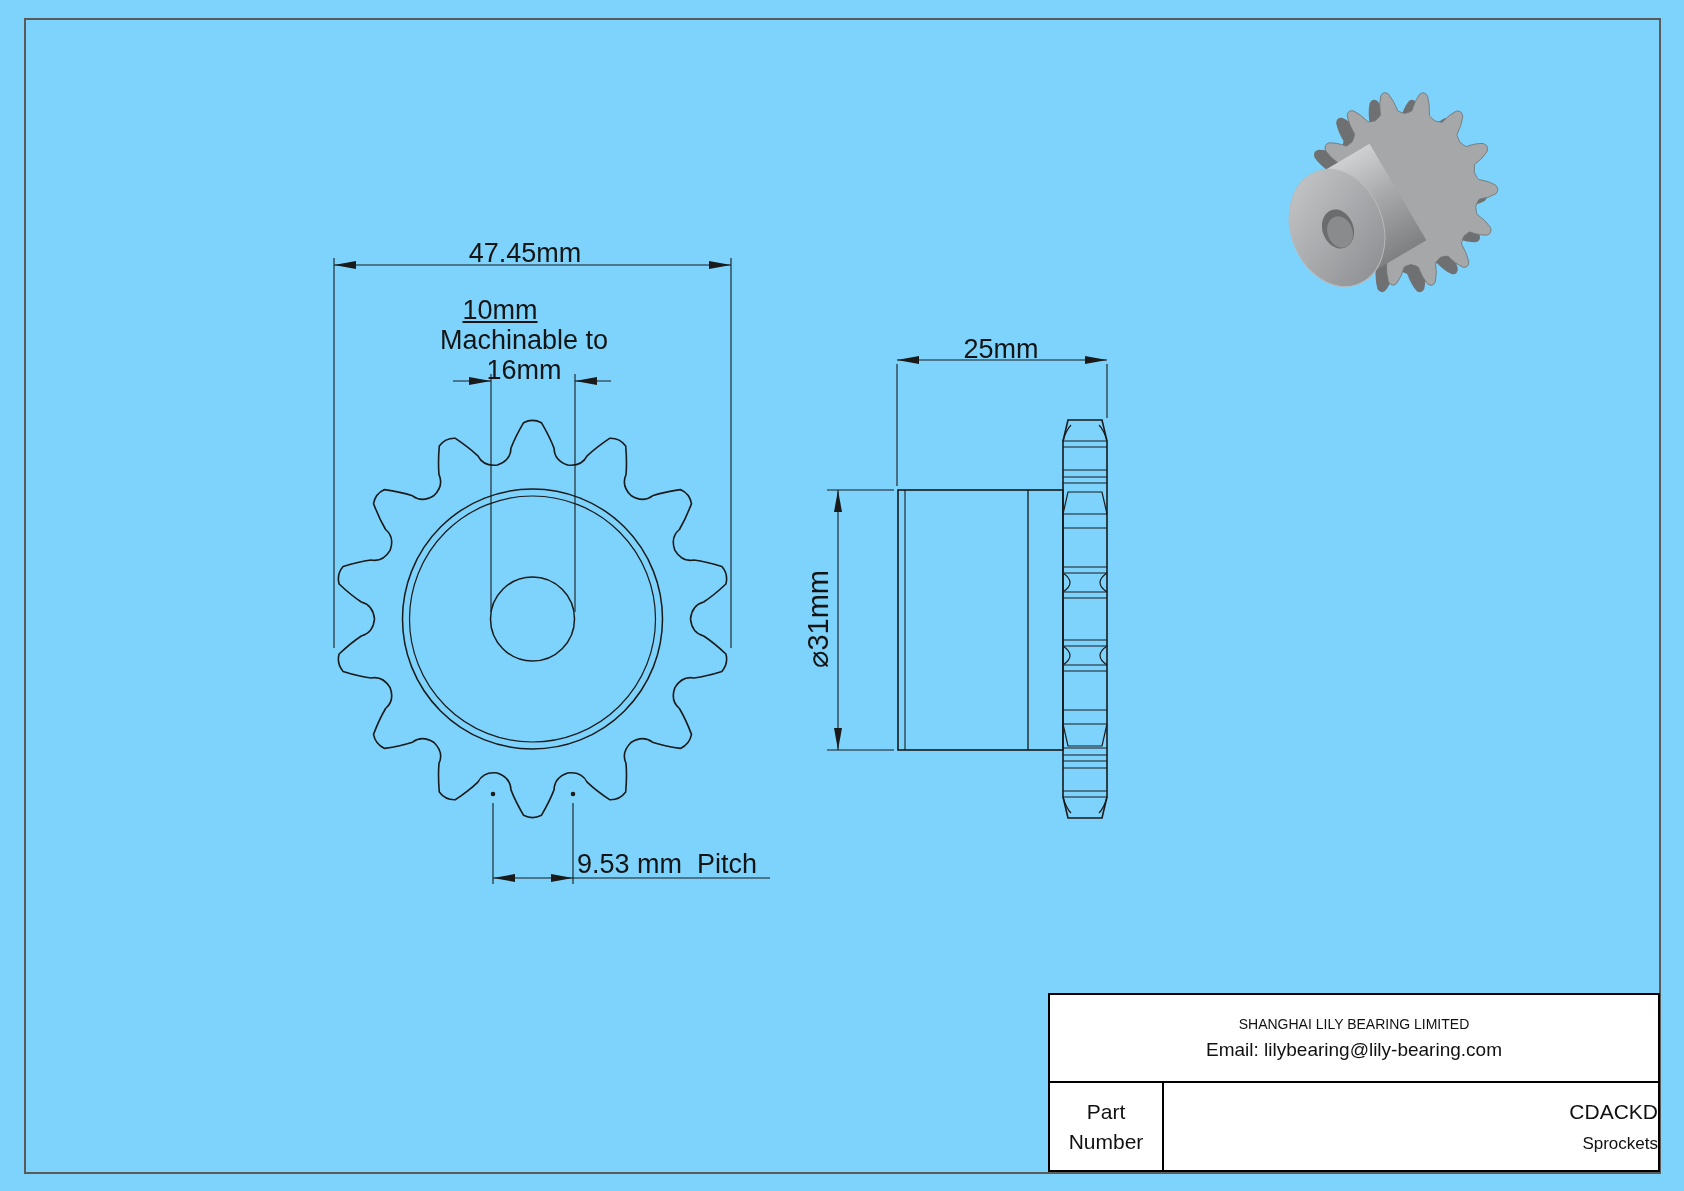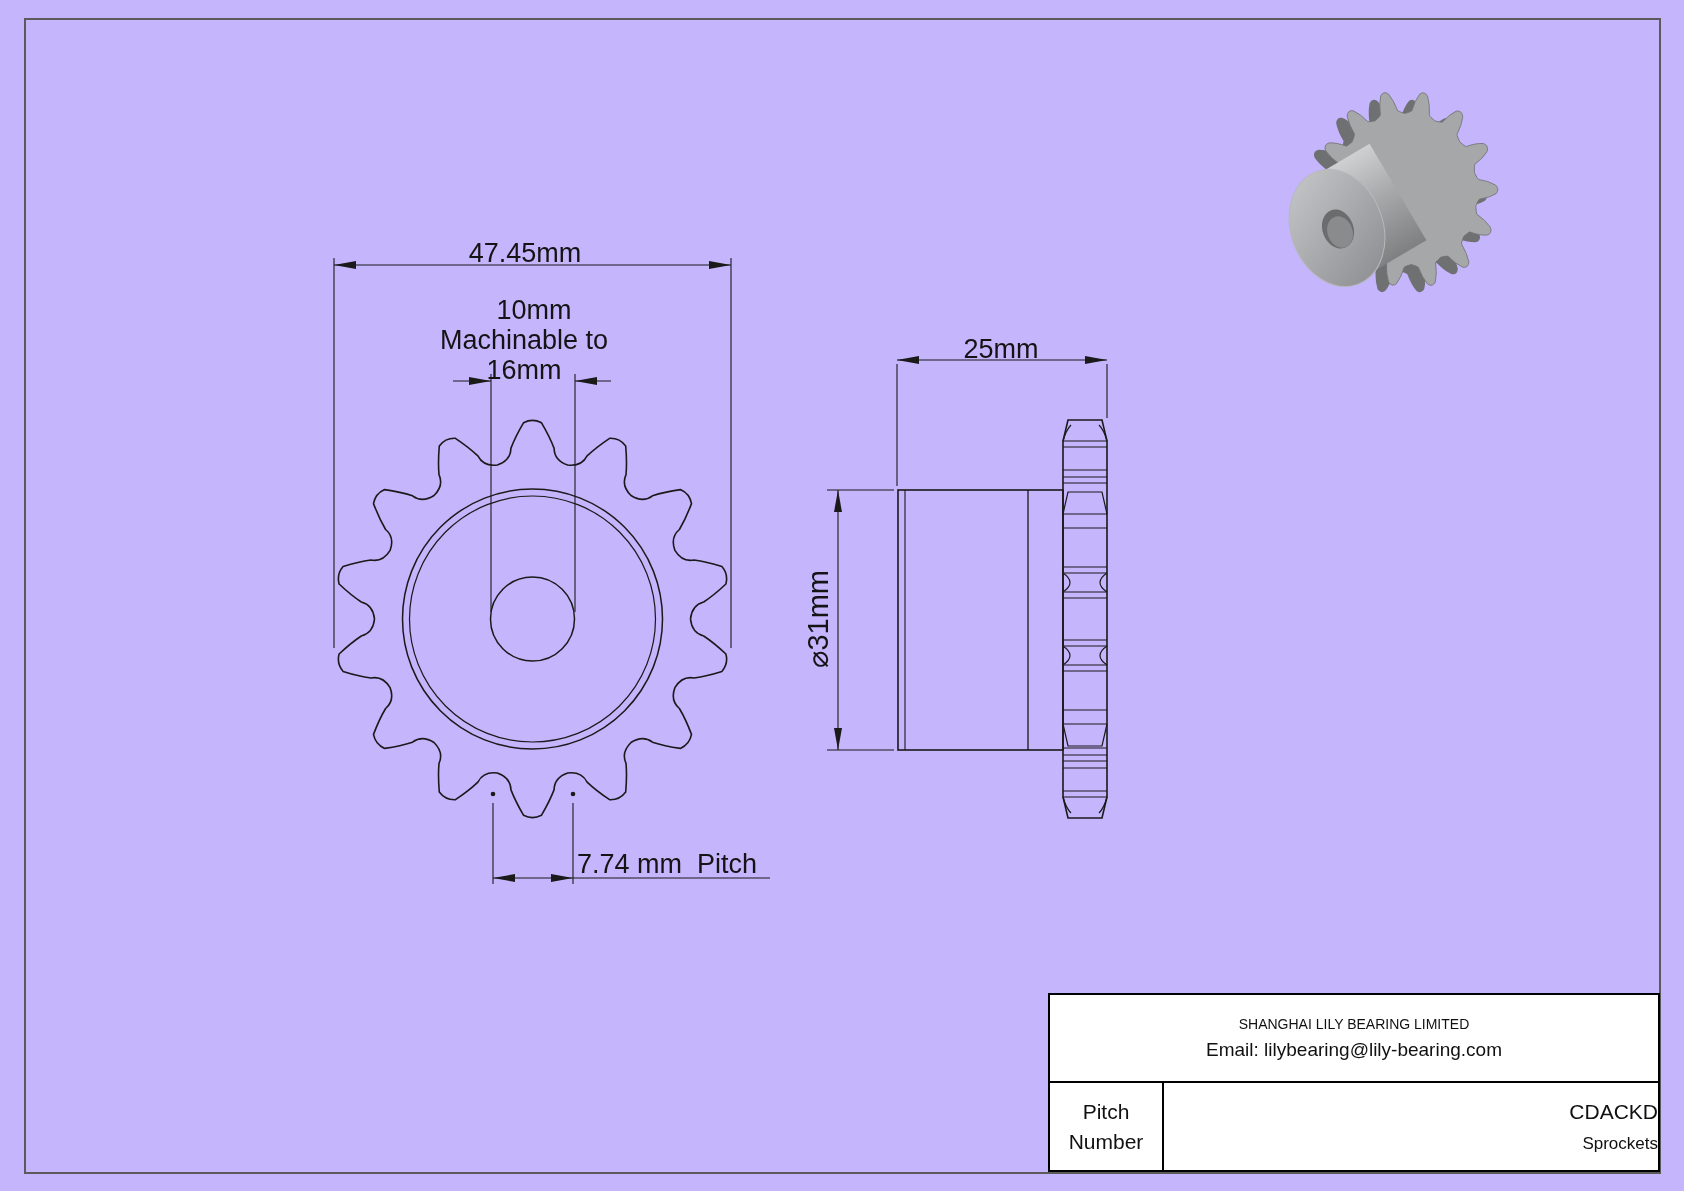--- a/index.html
+++ b/index.html
@@ -1,16 +1,16 @@
 <!DOCTYPE html>
 <html><head>
 <meta charset="utf-8">
 <style>
   html,body{margin:0;padding:0;background:#fff;}
-  #stage{position:relative;width:1684px;height:1191px;background:#c4b5fd;
+  #stage{position:relative;width:1684px;height:1191px;background:#7dd3fc;
          font-family:"Liberation Sans","DejaVu Sans",sans-serif;color:#111;overflow:hidden;}
   #linework{position:absolute;left:0;top:0;}
   .dim-label{position:absolute;font-size:27px;line-height:1.12;white-space:pre;color:#141414;}
   .centered{transform:translateX(-50%);text-align:center;}
   .rot-label{position:absolute;font-size:29px;white-space:pre;color:#141414;
              transform:translate(-50%,-50%) rotate(-90deg);}
   #teeth-note{position:absolute;left:52px;top:1093px;font-size:31px;color:#111;}
   
   #titleblock{position:absolute;left:1048px;top:993px;width:612px;height:179px;
               border:2px solid #000;box-sizing:border-box;display:flex;flex-direction:column;background:#fff;}
@@ -156,37 +156,37 @@
       <path id="gear3d-shadow" transform="translate(1397 196) rotate(-14) scale(0.9 1)" fill="#6f7072" stroke="none" d="M-16.9 -74.1Q-10.7 -77.3 -9.9 -78.4Q-8.5 -89.6 -4.4 -96.9Q0.0 -101.5 4.4 -96.9Q8.5 -89.6 9.9 -78.4Q10.7 -77.3 16.9 -74.1Q23.9 -74.2 25.1 -74.9Q31.2 -84.4 38.1 -89.2Q44.0 -91.4 46.0 -85.4Q46.5 -77.1 42.9 -66.3Q43.1 -65.0 47.4 -59.4Q53.8 -56.5 55.1 -56.6Q64.8 -62.5 73.0 -63.9Q79.4 -63.3 78.5 -57.0Q75.3 -49.2 67.5 -41.1Q67.1 -39.8 68.5 -33.0Q73.0 -27.6 74.2 -27.1Q85.5 -28.2 93.5 -25.9Q99.0 -22.6 95.4 -17.3Q89.2 -11.7 78.6 -7.8Q77.7 -6.8 76.0 0.0Q77.7 6.8 78.6 7.8Q89.2 11.7 95.4 17.3Q99.0 22.6 93.5 25.9Q85.5 28.2 74.2 27.1Q73.0 27.6 68.5 33.0Q67.1 39.8 67.5 41.1Q75.3 49.2 78.5 57.0Q79.4 63.3 73.0 63.9Q64.8 62.5 55.1 56.6Q53.8 56.5 47.4 59.4Q43.1 65.0 42.9 66.3Q46.5 77.1 46.0 85.4Q44.0 91.4 38.1 89.2Q31.2 84.4 25.1 74.9Q23.9 74.2 16.9 74.1Q10.7 77.3 9.9 78.4Q8.5 89.6 4.4 96.9Q0.0 101.5 -4.4 96.9Q-8.5 89.6 -9.9 78.4Q-10.7 77.3 -16.9 74.1Q-23.9 74.2 -25.1 74.9Q-31.2 84.4 -38.1 89.2Q-44.0 91.4 -46.0 85.4Q-46.5 77.1 -42.9 66.3Q-43.1 65.0 -47.4 59.4Q-53.8 56.5 -55.1 56.6Q-64.8 62.5 -73.0 63.9Q-79.4 63.3 -78.5 57.0Q-75.3 49.2 -67.5 41.1Q-67.1 39.8 -68.5 33.0Q-73.0 27.6 -74.2 27.1Q-85.5 28.2 -93.5 25.9Q-99.0 22.6 -95.4 17.3Q-89.2 11.7 -78.6 7.8Q-77.7 6.8 -76.0 0.0Q-77.7 -6.8 -78.6 -7.8Q-89.2 -11.7 -95.4 -17.3Q-99.0 -22.6 -93.5 -25.9Q-85.5 -28.2 -74.2 -27.1Q-73.0 -27.6 -68.5 -33.0Q-67.1 -39.8 -67.5 -41.1Q-75.3 -49.2 -78.5 -57.0Q-79.4 -63.3 -73.0 -63.9Q-64.8 -62.5 -55.1 -56.6Q-53.8 -56.5 -47.4 -59.4Q-43.1 -65.0 -42.9 -66.3Q-46.5 -77.1 -46.0 -85.4Q-44.0 -91.4 -38.1 -89.2Q-31.2 -84.4 -25.1 -74.9Q-23.9 -74.2 -16.9 -74.1Z"></path>
       <path id="gear3d" transform="translate(1408 189) rotate(-14) scale(0.9 1)" fill="url(#gGear)" stroke="#707174" stroke-width="0.8" d="M-16.9 -74.1Q-10.7 -77.3 -9.9 -78.4Q-8.5 -89.6 -4.4 -96.9Q0.0 -101.5 4.4 -96.9Q8.5 -89.6 9.9 -78.4Q10.7 -77.3 16.9 -74.1Q23.9 -74.2 25.1 -74.9Q31.2 -84.4 38.1 -89.2Q44.0 -91.4 46.0 -85.4Q46.5 -77.1 42.9 -66.3Q43.1 -65.0 47.4 -59.4Q53.8 -56.5 55.1 -56.6Q64.8 -62.5 73.0 -63.9Q79.4 -63.3 78.5 -57.0Q75.3 -49.2 67.5 -41.1Q67.1 -39.8 68.5 -33.0Q73.0 -27.6 74.2 -27.1Q85.5 -28.2 93.5 -25.9Q99.0 -22.6 95.4 -17.3Q89.2 -11.7 78.6 -7.8Q77.7 -6.8 76.0 0.0Q77.7 6.8 78.6 7.8Q89.2 11.7 95.4 17.3Q99.0 22.6 93.5 25.9Q85.5 28.2 74.2 27.1Q73.0 27.6 68.5 33.0Q67.1 39.8 67.5 41.1Q75.3 49.2 78.5 57.0Q79.4 63.3 73.0 63.9Q64.8 62.5 55.1 56.6Q53.8 56.5 47.4 59.4Q43.1 65.0 42.9 66.3Q46.5 77.1 46.0 85.4Q44.0 91.4 38.1 89.2Q31.2 84.4 25.1 74.9Q23.9 74.2 16.9 74.1Q10.7 77.3 9.9 78.4Q8.5 89.6 4.4 96.9Q0.0 101.5 -4.4 96.9Q-8.5 89.6 -9.9 78.4Q-10.7 77.3 -16.9 74.1Q-23.9 74.2 -25.1 74.9Q-31.2 84.4 -38.1 89.2Q-44.0 91.4 -46.0 85.4Q-46.5 77.1 -42.9 66.3Q-43.1 65.0 -47.4 59.4Q-53.8 56.5 -55.1 56.6Q-64.8 62.5 -73.0 63.9Q-79.4 63.3 -78.5 57.0Q-75.3 49.2 -67.5 41.1Q-67.1 39.8 -68.5 33.0Q-73.0 27.6 -74.2 27.1Q-85.5 28.2 -93.5 25.9Q-99.0 22.6 -95.4 17.3Q-89.2 11.7 -78.6 7.8Q-77.7 6.8 -76.0 0.0Q-77.7 -6.8 -78.6 -7.8Q-89.2 -11.7 -95.4 -17.3Q-99.0 -22.6 -93.5 -25.9Q-85.5 -28.2 -74.2 -27.1Q-73.0 -27.6 -68.5 -33.0Q-67.1 -39.8 -67.5 -41.1Q-75.3 -49.2 -78.5 -57.0Q-79.4 -63.3 -73.0 -63.9Q-64.8 -62.5 -55.1 -56.6Q-53.8 -56.5 -47.4 -59.4Q-43.1 -65.0 -42.9 -66.3Q-46.5 -77.1 -46.0 -85.4Q-44.0 -91.4 -38.1 -89.2Q-31.2 -84.4 -25.1 -74.9Q-23.9 -74.2 -16.9 -74.1Z"></path>
       <polygon points="1308.6,179.8 1369.6,143.8 1426.4,240.2 1365.4,276.2" fill="url(#gCyl)" stroke="none"></polygon>
       <ellipse cx="1337" cy="228" rx="46" ry="60" transform="rotate(-20 1337 228)" fill="url(#gFace)" stroke="#b7b8ba" stroke-width="1"></ellipse>
       <ellipse cx="1338" cy="229" rx="15.5" ry="20" transform="rotate(-20 1338 229)" fill="#6b6c6e" stroke="none"></ellipse>
       <ellipse cx="1340" cy="232" rx="12.5" ry="16" transform="rotate(-20 1340 232)" fill="#8a8b8d" stroke="none"></ellipse>
     </g>
   </svg>
 
   <div class="dim-label centered" style="left:525px;top:238px;">47.45mm</div>
-  <div class="dim-label centered" style="left:534px;top:295px;">10mm</div>
+  <div class="dim-label centered" style="left:500px;top:295px;text-decoration:underline;">10mm</div>
   <div class="dim-label centered" style="left:524px;top:325px;">Machinable to</div>
   <div class="dim-label centered" style="left:524px;top:355px;">16mm</div>
-  <div class="dim-label" style="left:577px;top:849px;">7.74 mm  Pitch</div>
+  <div class="dim-label" style="left:577px;top:849px;">9.53 mm  Pitch</div>
   <div class="dim-label centered" style="left:1001px;top:334px;">25mm</div>
   <div class="rot-label" style="left:818px;top:619px;">⌀31mm</div>
 
   <div id="titleblock">
     <div class="tb-row1">
       <div class="tb-company-cell">
         <div class="tb-company-name">SHANGHAI LILY BEARING LIMITED</div>
         <div class="tb-email">Email: lilybearing@lily-bearing.com</div>
       </div>
     </div>
     <div class="tb-row2">
       <div class="tb-part-cell">
-        <div>Pitch</div>
+        <div>Part</div>
         <div>Number</div>
       </div>
       <div class="tb-value-cell">
         <div class="tb-part-number">CDACKD</div>
         <div class="tb-category">Sprockets</div>
       </div>
     </div>
   </div>
 
 </div>

